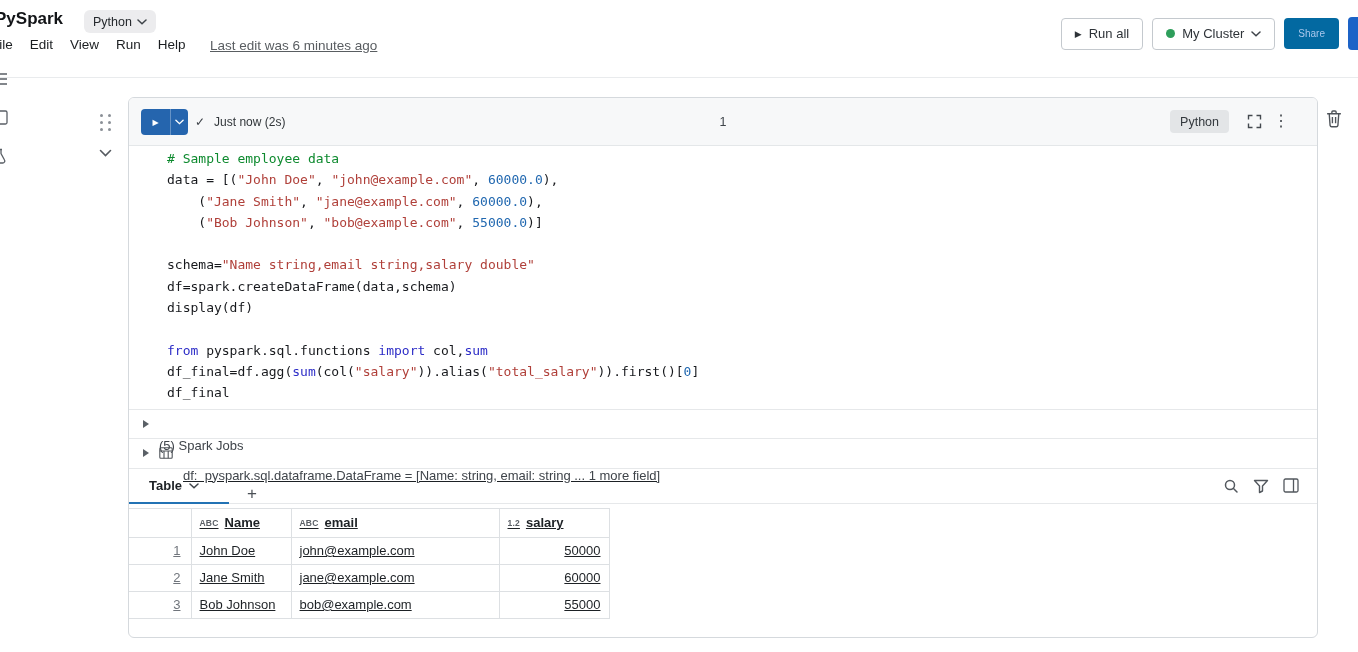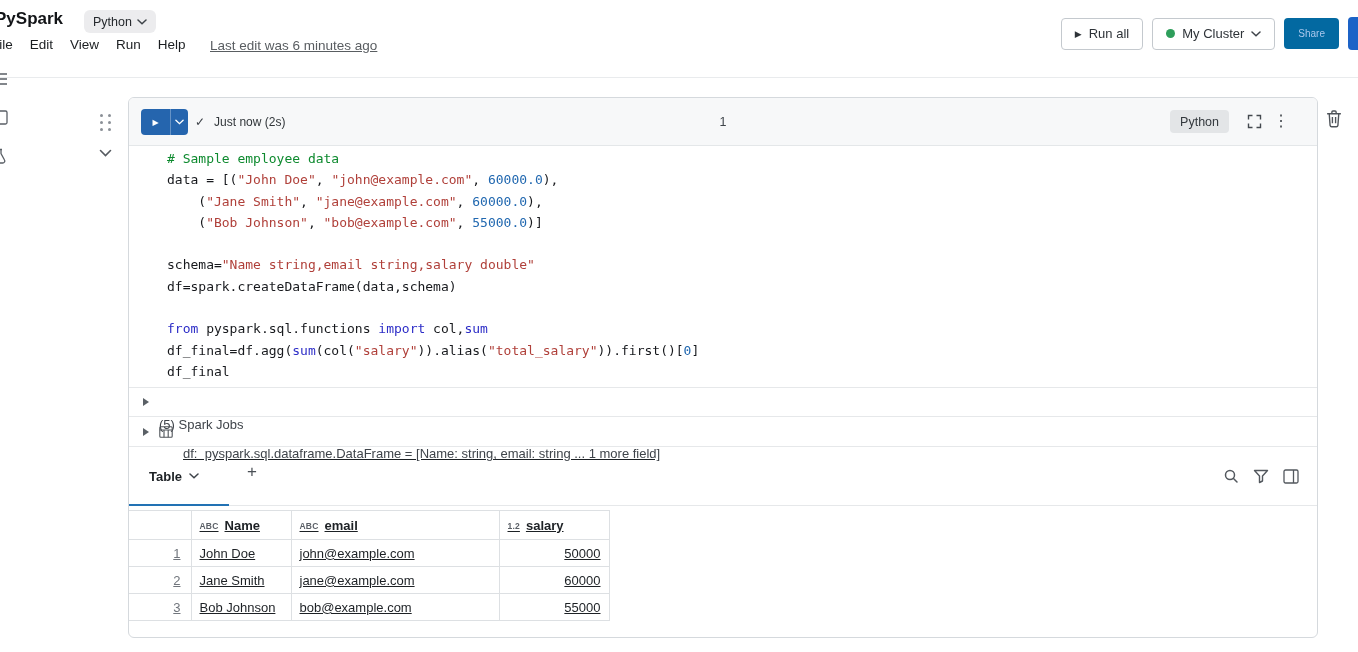--- a/index.html
+++ b/index.html
@@ -58,21 +58,21 @@
   .tok-num { color:#2168b0; }
   .tok-kw  { color:#2d2dc7; }
   
   .fold-row { display:flex; align-items:center; border-top:1px solid #e6e8ea; padding-left:14px; gap:10px; cursor:pointer; }
   .fold-row.jobs { height:29px; }
   .fold-row.df { height:30px;text-decoration:underline; }
   .tri { width:0; height:0; border-left:6px solid #5a6066; border-top:4px solid transparent; border-bottom:4px solid transparent; }
   .fold-label { font-size:13px; color:#3f444a; white-space:pre;margin-top:44px; }
   .mini-table-icon { color:#4f545a; display:flex; }
   
-  .out-toolbar { position:relative; height:60px; border-top:1px solid #e6e8ea; border-bottom:1px solid #e6e8ea; }
+  .out-toolbar { position:relative; height:36px; border-top:1px solid #e6e8ea; border-bottom:1px solid #e6e8ea; }
   .out-tab { position:absolute; left:0; top:0; width:100px; height:100%; display:flex; align-items:center; gap:7px;
     padding-left:20px; font-size:13px; font-weight:600; color:#1d2125; cursor:pointer; }
   .out-tab .chev { color:#3f444a; }
   .tab-underline { position:absolute; left:0; bottom:-1px; width:100px; height:2px; background:#2272b4; }
   .add-tab-btn { position:absolute; left:110px; top:12px; width:26px; height:26px; display:flex; align-items:center; justify-content:center;
     font-size:17px; color:#4a4f55; cursor:pointer; }
   .out-icons { position:absolute; right:18px; top:0; height:100%; display:flex; align-items:center; gap:14px; color:#53585e; }
   .out-icons > span { display:flex; cursor:pointer; }
   
   .out-table-wrap { margin-top:4px; }
@@ -191,20 +191,21 @@
     </div>
 
     <div class="code-area">
         <div class="code-line"><span class="tok-com"># Sample employee data</span></div>
         <div class="code-line"><span class="tok-pln">data = [(</span><span class="tok-str">"John Doe"</span><span class="tok-pln">, </span><span class="tok-str">"john@example.com"</span><span class="tok-pln">, </span><span class="tok-num">60000.0</span><span class="tok-pln">),</span></div>
         <div class="code-line"><span class="tok-pln">    (</span><span class="tok-str">"Jane Smith"</span><span class="tok-pln">, </span><span class="tok-str">"jane@example.com"</span><span class="tok-pln">, </span><span class="tok-num">60000.0</span><span class="tok-pln">),</span></div>
         <div class="code-line"><span class="tok-pln">    (</span><span class="tok-str">"Bob Johnson"</span><span class="tok-pln">, </span><span class="tok-str">"bob@example.com"</span><span class="tok-pln">, </span><span class="tok-num">55000.0</span><span class="tok-pln">)]</span></div>
         <div class="code-line">&nbsp;</div>
         <div class="code-line"><span class="tok-pln">schema=</span><span class="tok-str">"Name string,email string,salary double"</span></div>
         <div class="code-line"><span class="tok-pln">df=spark.createDataFrame(data,schema)</span></div>
+        <div class="code-line"><span class="tok-pln">display(df)</span></div>
         <div class="code-line">&nbsp;</div>
         <div class="code-line"><span class="tok-kw">from</span><span class="tok-pln"> pyspark.sql.functions </span><span class="tok-kw">import</span><span class="tok-pln"> col,</span><span class="tok-kw">sum</span></div>
         <div class="code-line"><span class="tok-pln">df_final=df.agg(</span><span class="tok-kw">sum</span><span class="tok-pln">(col(</span><span class="tok-str">"salary"</span><span class="tok-pln">)).alias(</span><span class="tok-str">"total_salary"</span><span class="tok-pln">)).first()[</span><span class="tok-num">0</span><span class="tok-pln">]</span></div>
         <div class="code-line"><span class="tok-pln">df_final</span></div>
       </div>
 
     <div class="fold-row jobs">
       <span class="tri"></span>
       <span class="fold-label">(5) Spark Jobs</span>
     </div>

